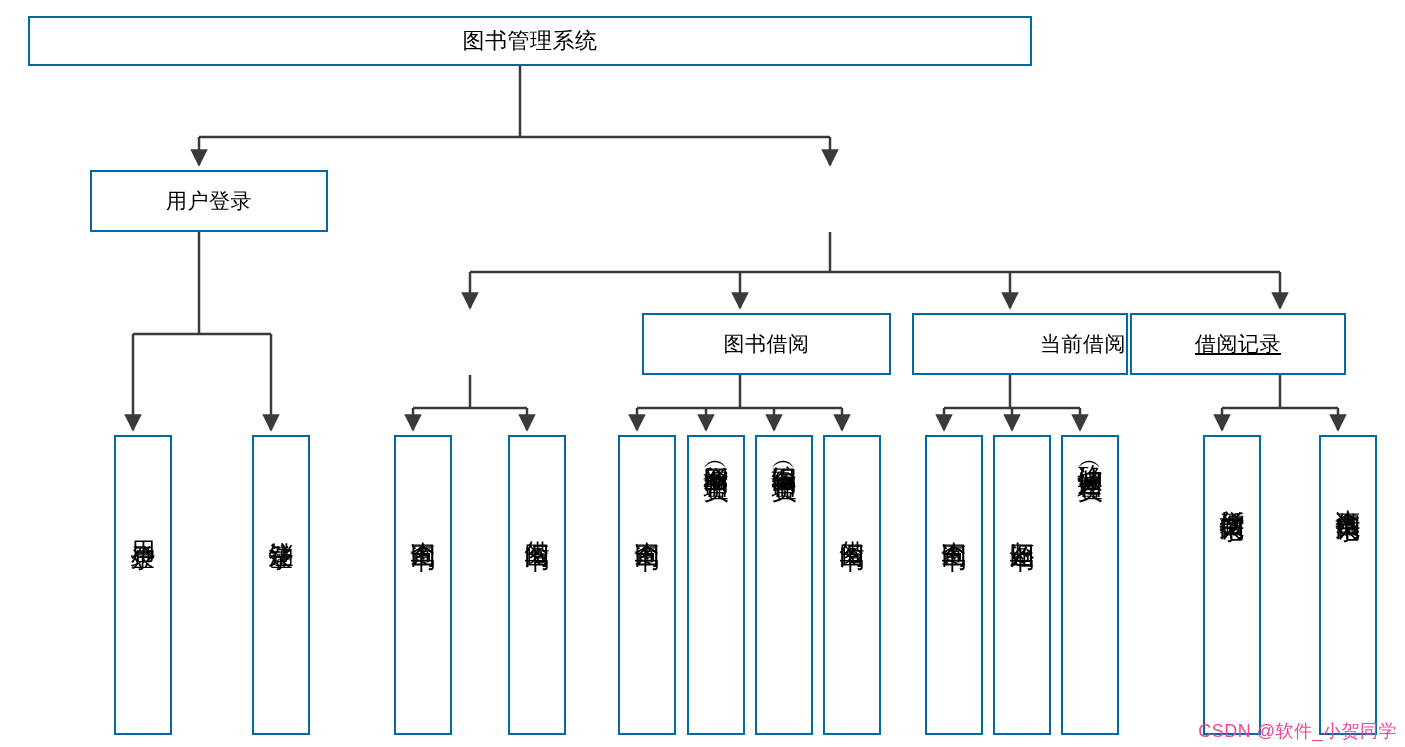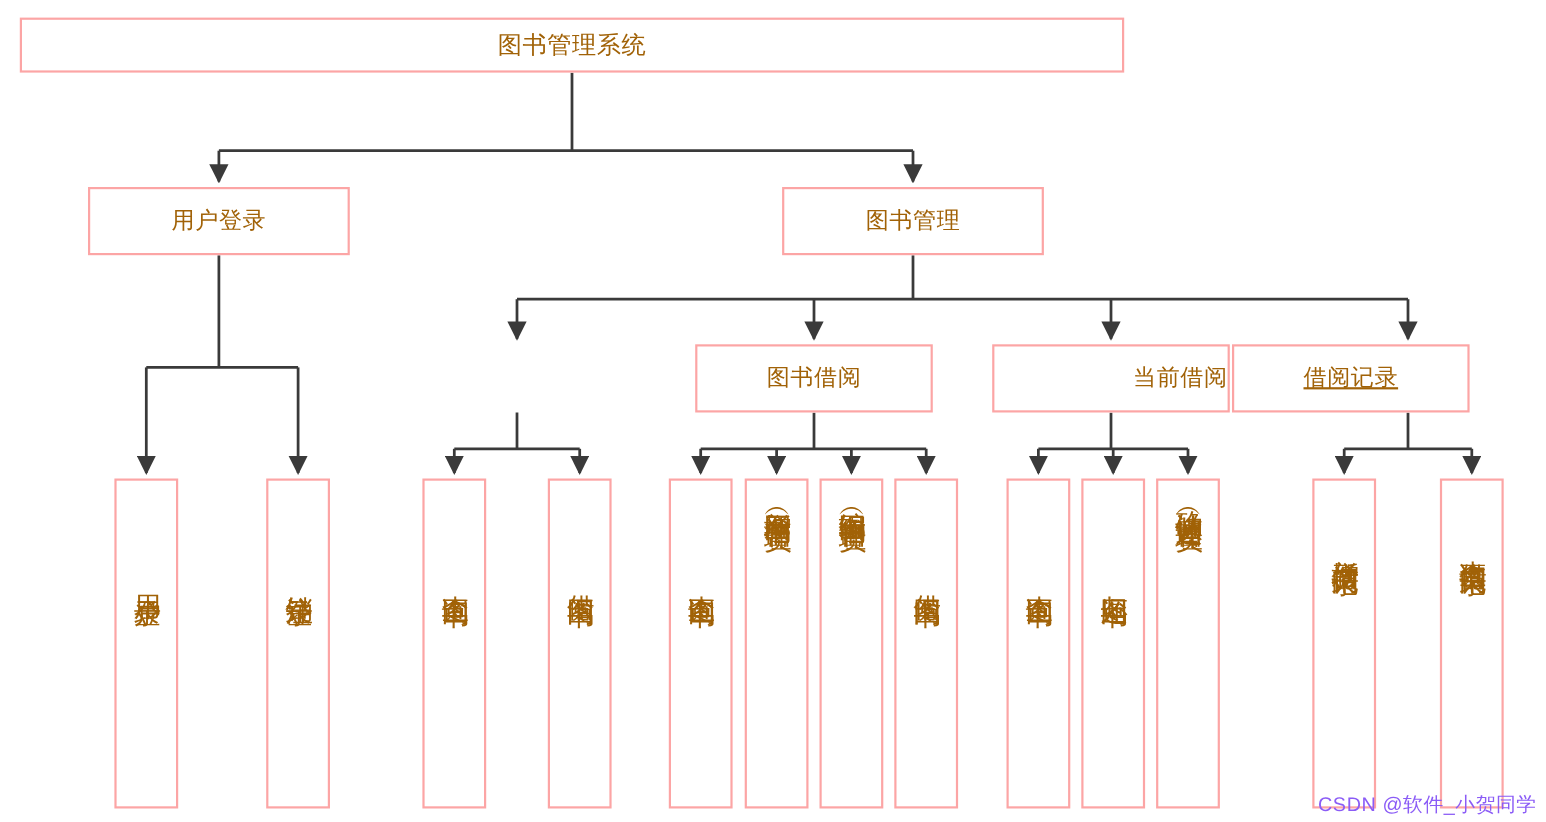--- a/index.html
+++ b/index.html
@@ -22,25 +22,26 @@
     left: 0;
     top: 0;
     width: 1405px;
     height: 747px;
     pointer-events: none;
   }
   .node {
     position: absolute;
     box-sizing: border-box;
     background: #ffffff;
-    border: 2px solid #fca5a5;
+    border: 2px solid #0369a1;
     display: flex;
     align-items: center;
     justify-content: center;
-    color: #a16207;
+    color: #000000;
+    margin-left: 10px;
   }
   .node .label {
     display: block;
     text-align: center;
     line-height: 1.18;
     letter-spacing: 0.5px;
   }
   
   .node.h .label {
     font-size: 21px;
@@ -61,21 +62,21 @@
     font-size: 25px;
     line-height: 1.0;
     letter-spacing: 2px;
     white-space: nowrap;
   }
   .watermark {
     position: absolute;
     right: 8px;
     bottom: 4px;
     font-size: 18px;
-    color: #8b5cf6;
+    color: #ec4899;
     letter-spacing: 0.5px;
     white-space: nowrap;
   }
 </style>
 </head>
 <body>
 
 <div id="canvas">
 
   <svg class="connectors" viewBox="0 0 1405 747" xmlns="http://www.w3.org/2000/svg">
@@ -130,25 +131,22 @@
     </g>
   </svg>
 
   <div class="node h root" style="left:18px; top:16px; width:1004px; height:50px;">
     <span class="label">图书管理系统</span>
   </div>
 
   <div class="node h" style="left:80px; top:170px; width:238px; height:62px;">
     <span class="label">用户登录</span>
   </div>
-  <div class="node h" style="left:711px; top:170px; width:238px; height:62px;">
-    <span class="label">图书管理</span>
-  </div>
-
-  <div class="node h" style="left:632px; top:313px; width:216px; height:62px;">
+
+  <div class="node h" style="left:632px; top:313px; width:249px; height:62px;">
     <span class="label">图书借阅</span>
   </div>
   <div class="node h" style="left:902px; top:313px; width:216px; height:62px;justify-content:flex-end;">
     <span class="label">当前借阅</span>
   </div>
   <div class="node h" style="left:1120px; top:313px; width:216px; height:62px;text-decoration:underline;">
     <span class="label">借阅记录</span>
   </div>
 
   <div class="node v" style="left:104px; top:435px; width:58px; height:300px; padding-top:84px;">

